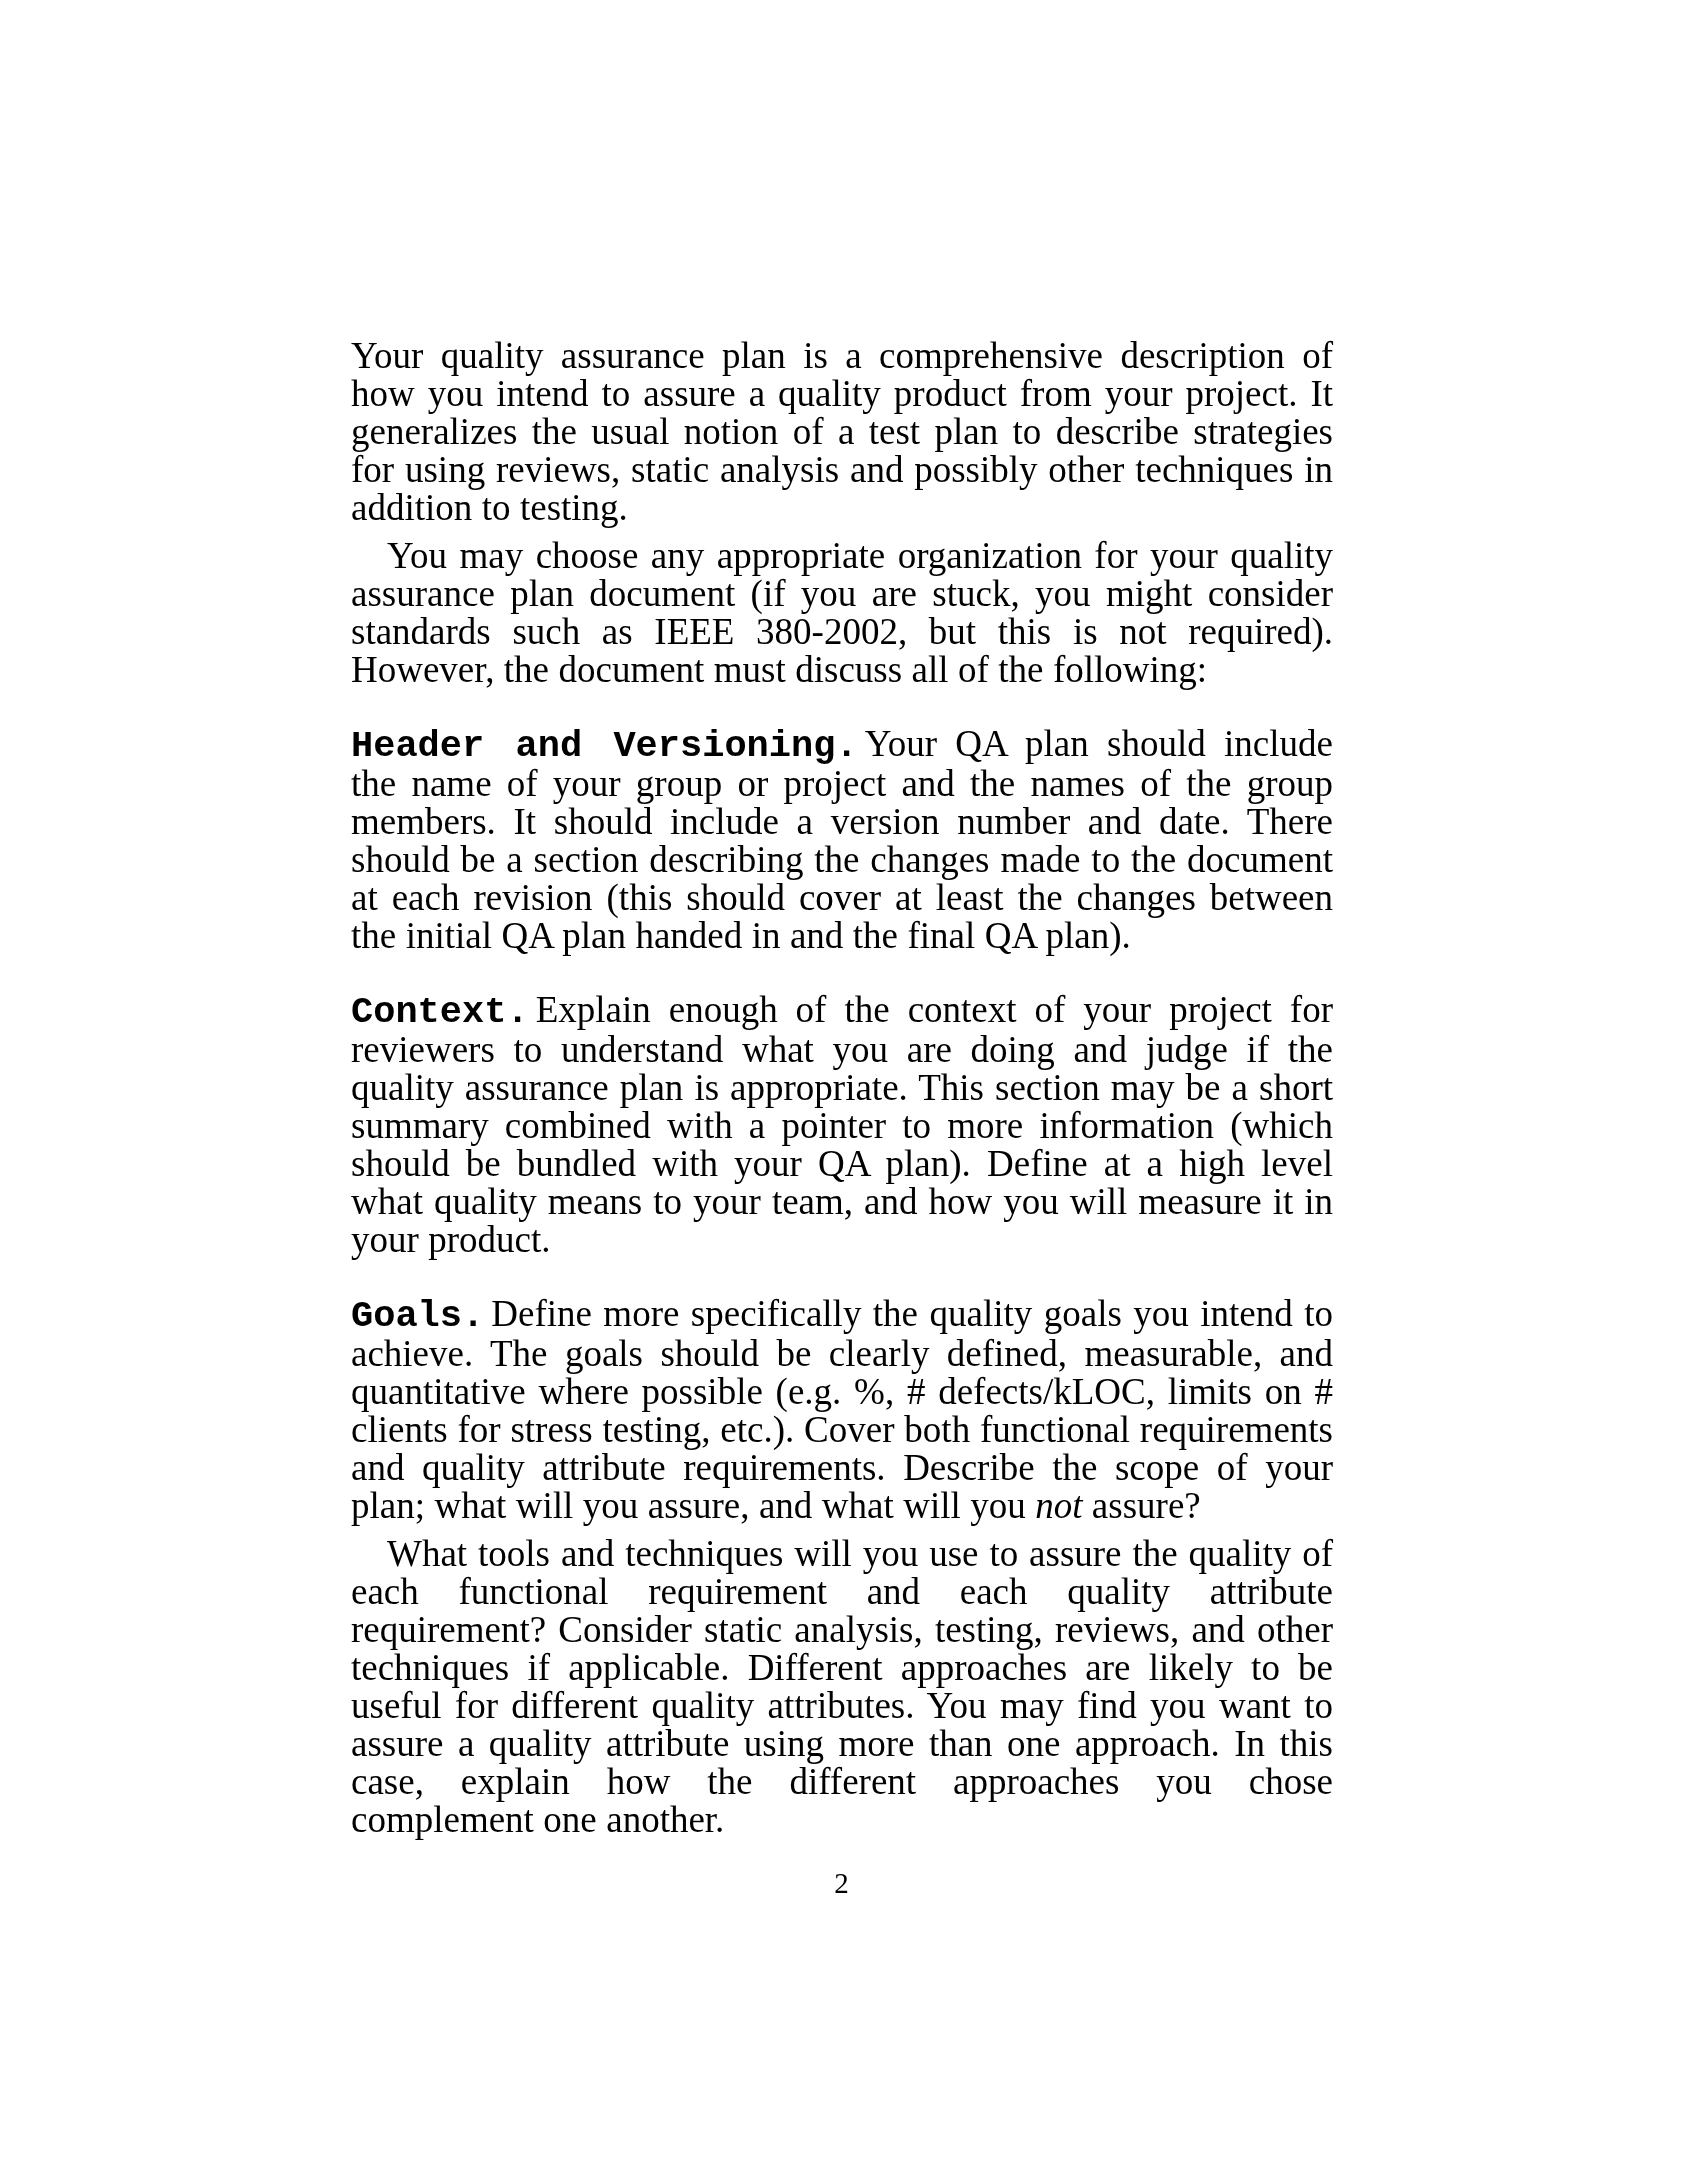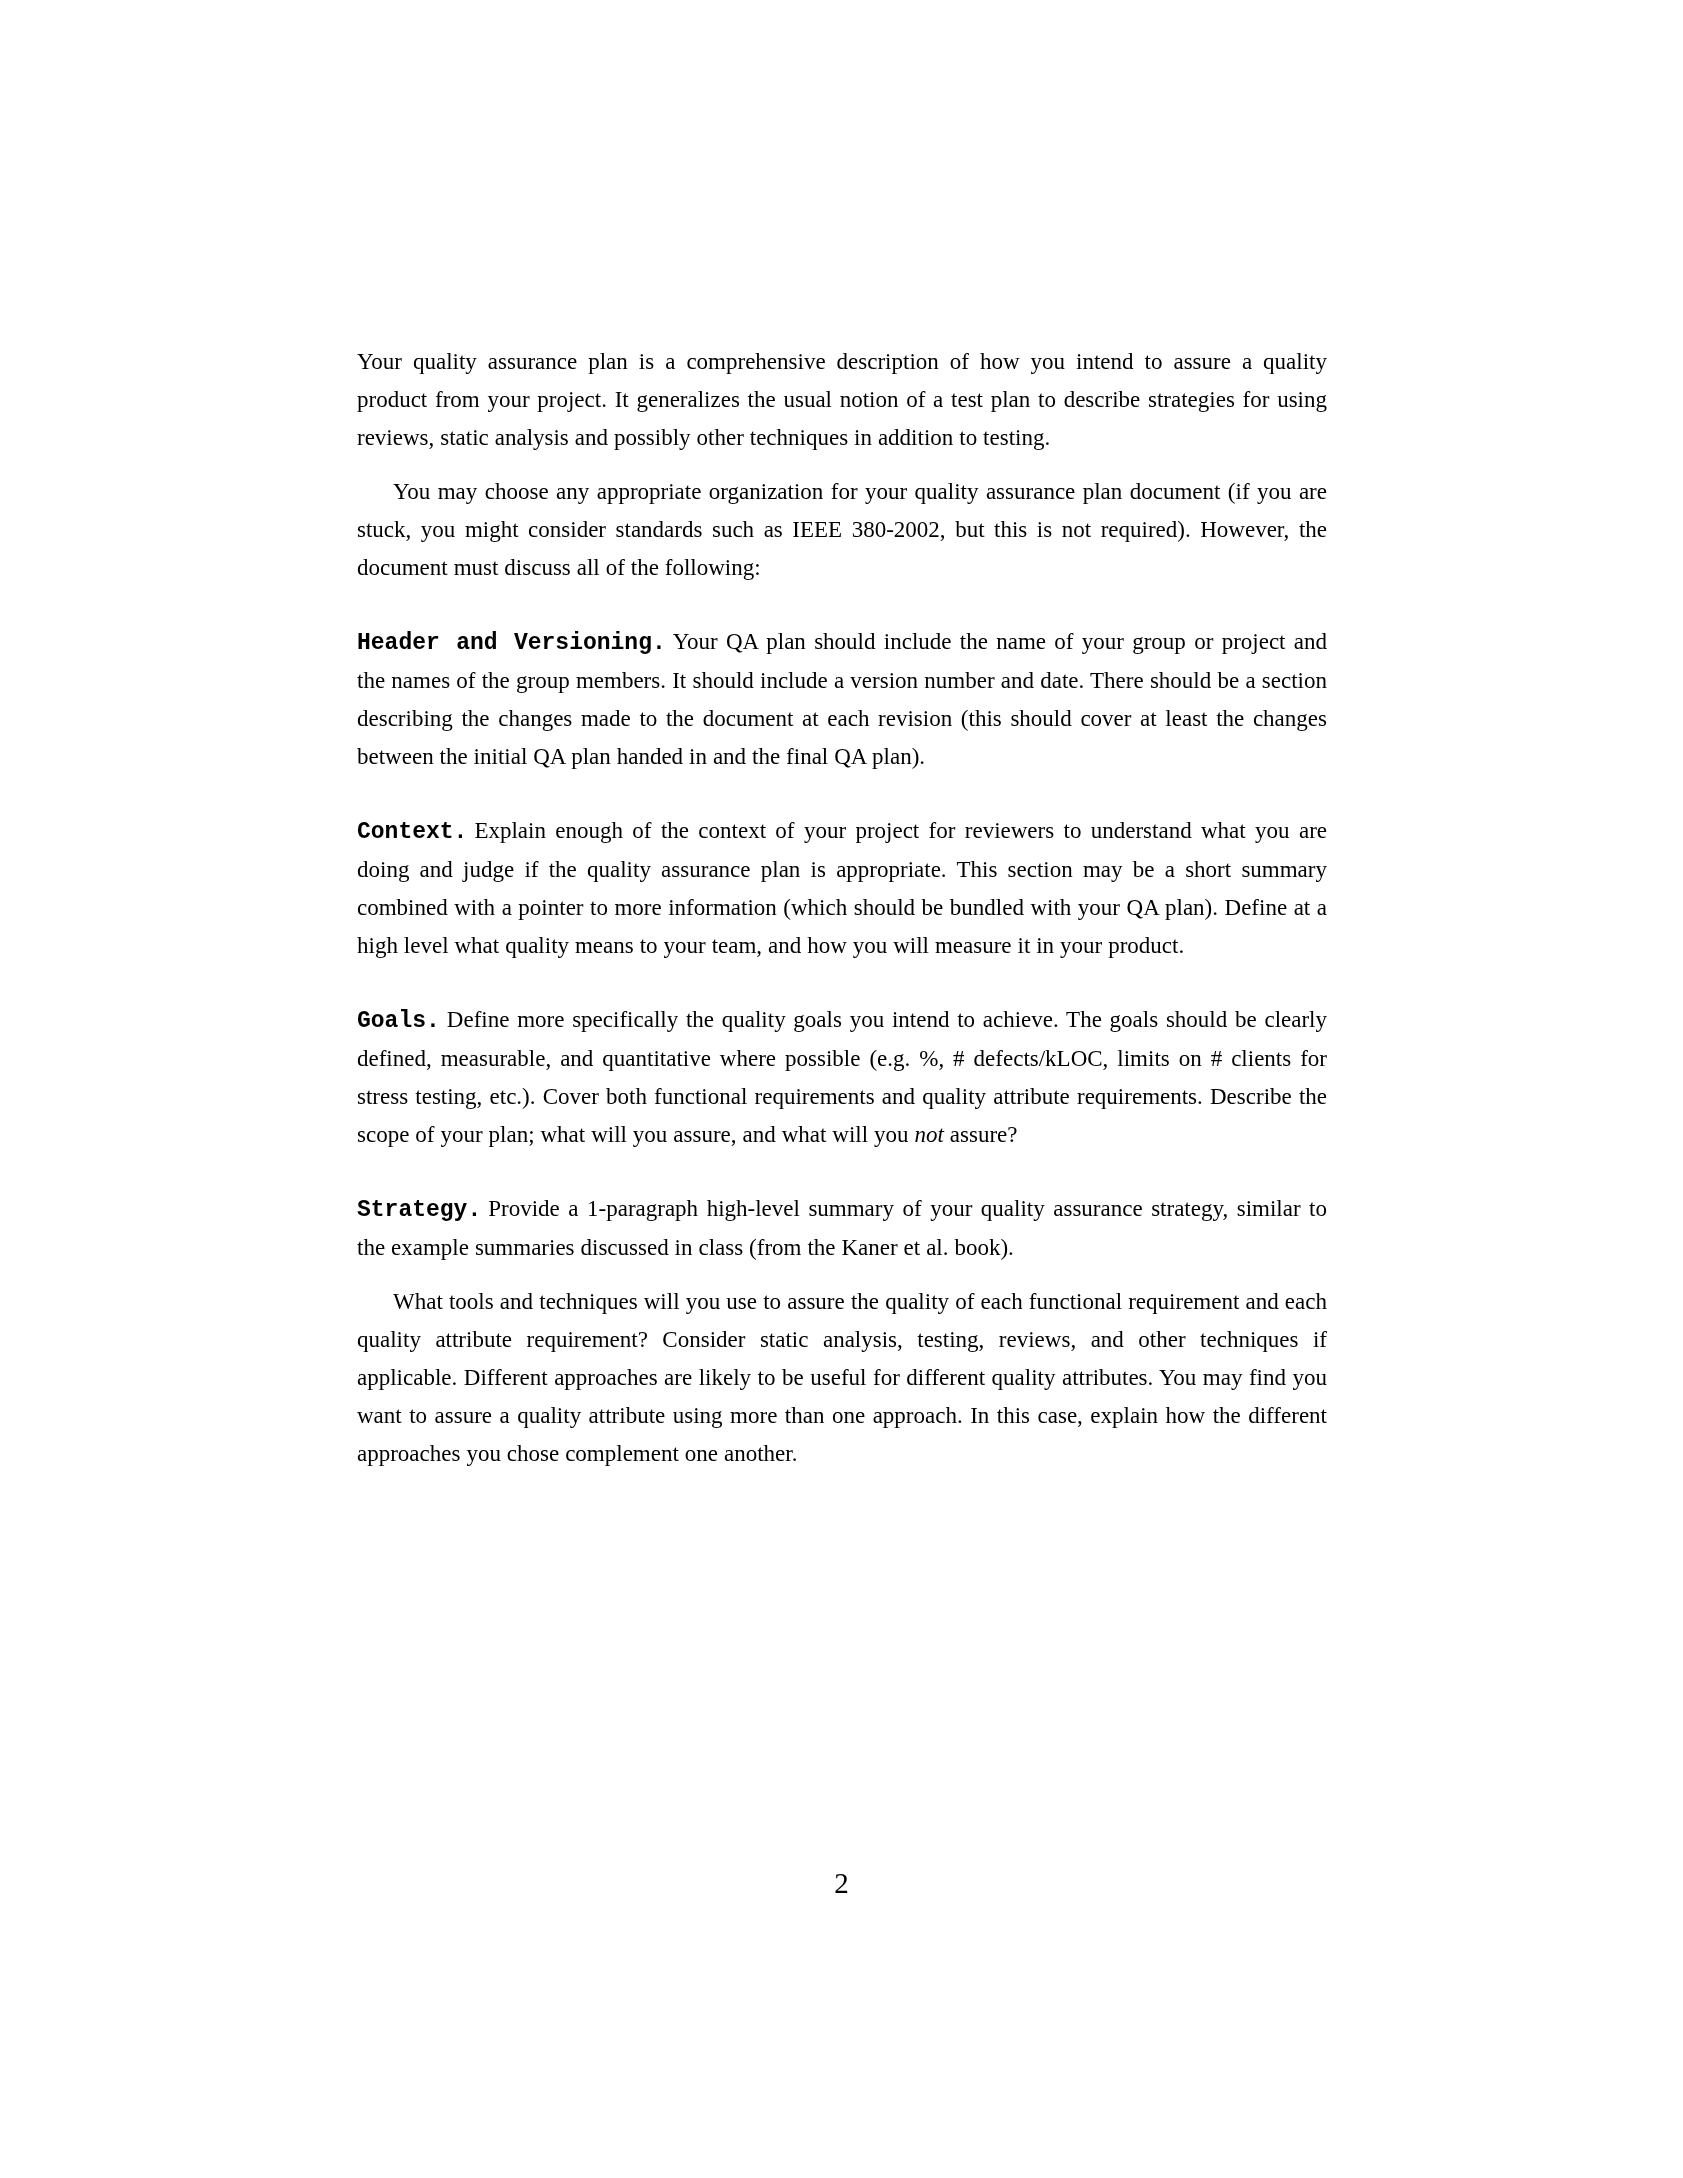--- a/index.html
+++ b/index.html
@@ -40,25 +40,25 @@
     margin: 0 0 36px 0;
     letter-spacing: 0.1px;
     white-space: nowrap;
   }
   h1.section-heading .secnum {
     display: inline-block;
     width: 75px;
   }
 
   p.body {
-    font-size: 23px;
+    font-size: 37px;
     line-height: 38px;
     text-align: justify;
     text-justify: inter-word;
-    margin: 16px;
+    margin: 10px;
     hyphens: none;
     word-spacing: 0.2px;
   }
   p.body.indent {
     text-indent: 36px;
   }
   p.block-start {
     margin-top: 36px;
   }
   .runin {
@@ -94,21 +94,20 @@
     <p class="body">Your quality assurance plan is a comprehensive description of how you intend to assure a quality product from your project. It generalizes the usual notion of a test plan to describe strategies for using reviews, static analysis and possibly other techniques in addition to testing.</p>
 
     <p class="body indent">You may choose any appropriate organization for your quality assurance plan document (if you are stuck, you might consider standards such as IEEE 380-2002, but this is not required). However, the document must discuss all of the following:</p>
 
     <p class="body block-start"><span class="runin">Header and Versioning.</span><span class="runin-gap"></span><span>Your QA plan should include the name of your group or project and the names of the group members. It should include a version number and date. There should be a section describing the changes made to the document at each revision (this should cover at least the changes between the initial QA plan handed in and the final QA plan).</span></p>
 
     <p class="body block-start"><span class="runin">Context.</span><span class="runin-gap"></span><span>Explain enough of the context of your project for reviewers to understand what you are doing and judge if the quality assurance plan is appropriate. This section may be a short summary combined with a pointer to more information (which should be bundled with your QA plan). Define at a high level what quality means to your team, and how you will measure it in your product.</span></p>
 
     <p class="body block-start"><span class="runin">Goals.</span><span class="runin-gap"></span><span>Define more specifically the quality goals you intend to achieve. The goals should be clearly defined, measurable, and quantitative where possible (e.g. %, # defects/kLOC, limits on # clients for stress testing, etc.). Cover both functional requirements and quality attribute requirements. Describe the scope of your plan; what will you assure, and what will you </span><em class="it">not</em><span> assure?</span></p>
 
-    <p class="body block-start"><span class="runin">Strategy.</span><span class="runin-gap"></span><span>Provide a 1-paragraph high-level summary of your quality assurance strategy, similar to the example summaries discussed in class (from the Kaner et al. book).</span></p>
 
     <p class="body indent">What tools and techniques will you use to assure the quality of each functional requirement and each quality attribute requirement? Consider static analysis, testing, reviews, and other techniques if applicable. Different approaches are likely to be useful for different quality attributes. You may find you want to assure a quality attribute using more than one approach. In this case, explain how the different approaches you chose complement one another.</p>
 
   </div>
 
   <div id="folio">2</div>
 
 </div>
 
 

